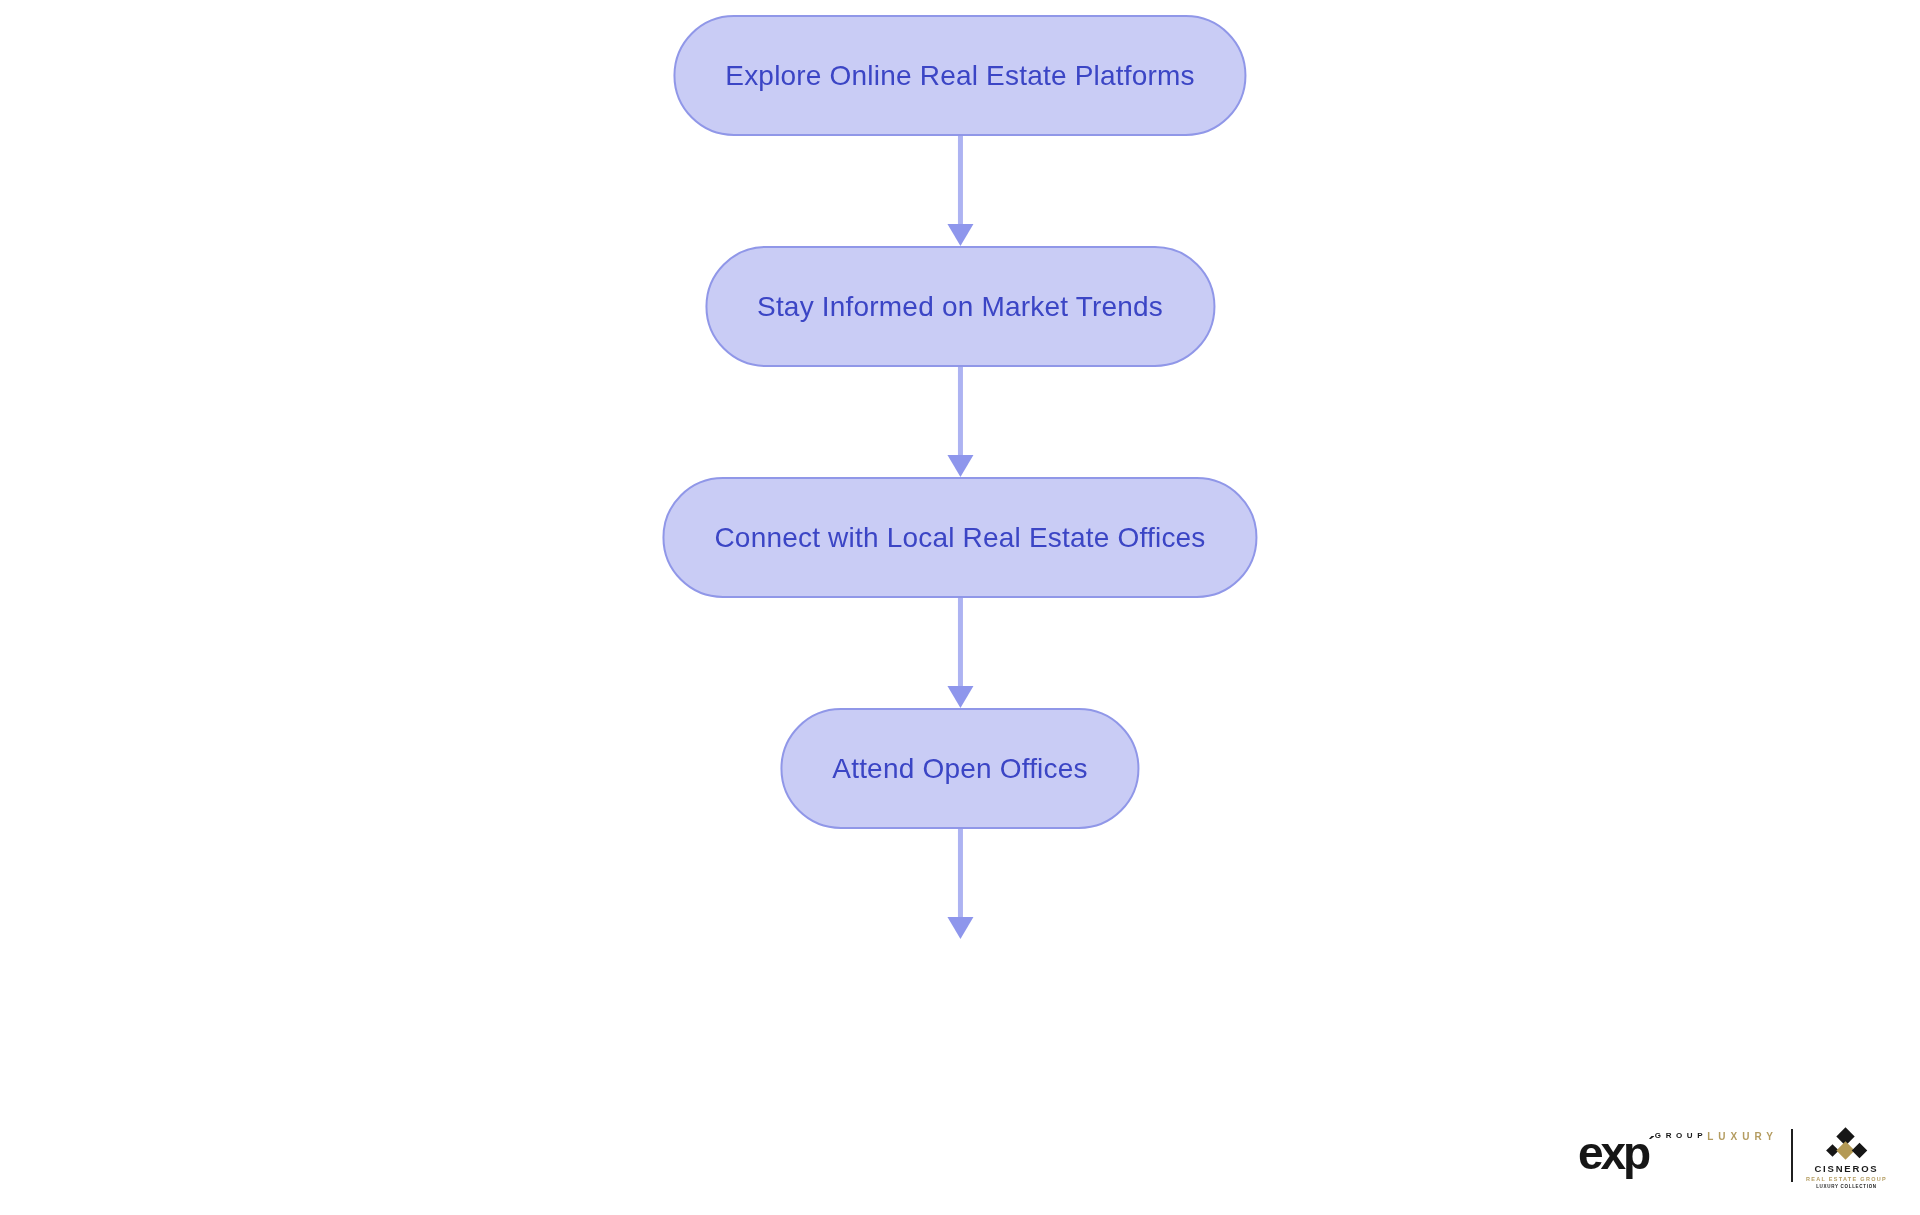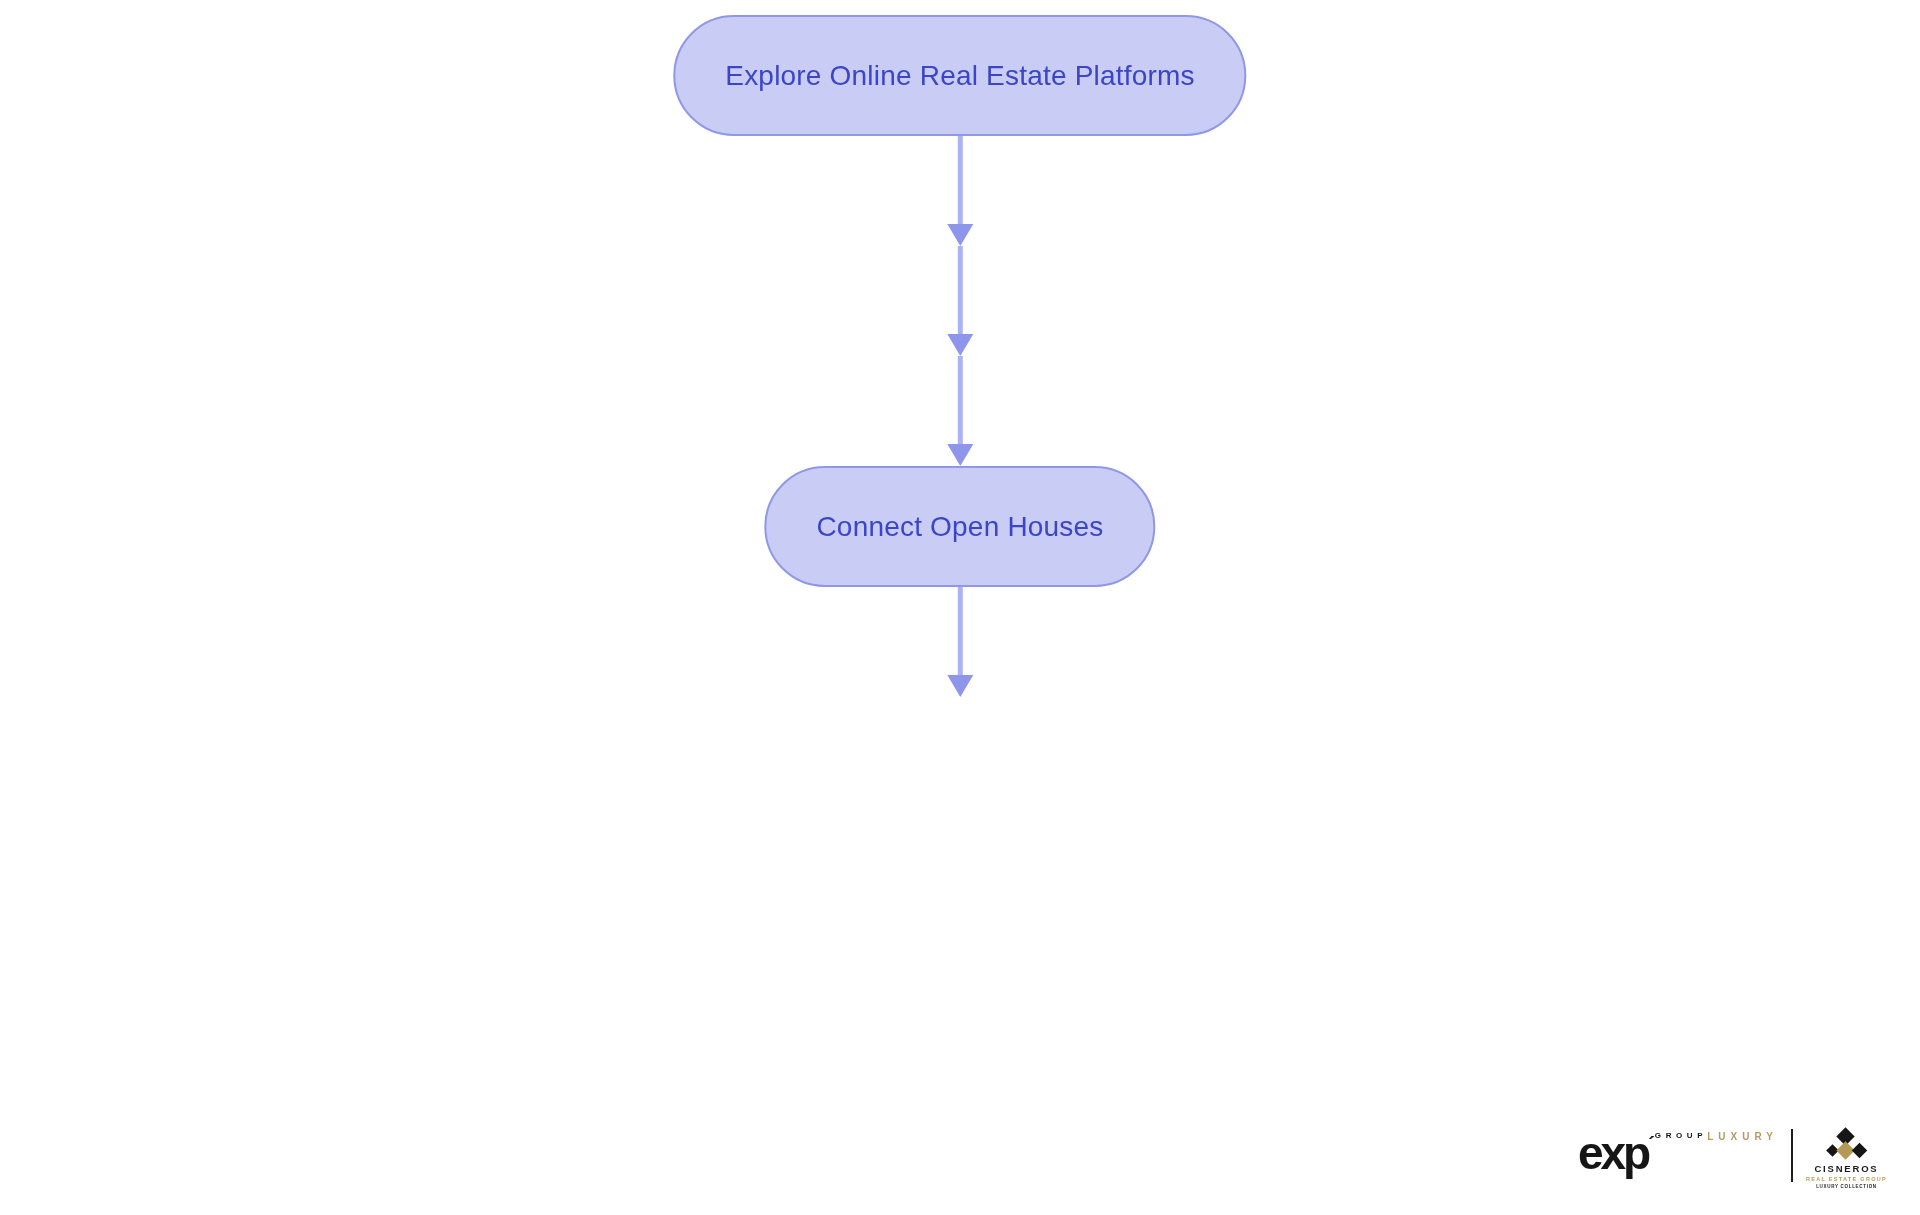--- a/index.html
+++ b/index.html
@@ -156,32 +156,38 @@
   <div class="flow">
 
       <div class="node">
         <span class="node-label">Explore Online Real Estate Platforms</span>
       </div>
       <div class="arrow">
         <div class="arrow-line"></div>
         <div class="arrow-head"></div>
       </div>
 
-      <div class="arrow">
-        <div class="arrow-line"></div>
-        <div class="arrow-head"></div>
-      </div>
-
-      <div class="arrow">
-        <div class="arrow-line"></div>
-        <div class="arrow-head"></div>
-      </div>
-
-      <div class="node">
-        <span class="node-label">Connect Open Houses</span>
+      <div class="node">
+        <span class="node-label">Stay Informed on Market Trends</span>
+      </div>
+      <div class="arrow">
+        <div class="arrow-line"></div>
+        <div class="arrow-head"></div>
+      </div>
+
+      <div class="node">
+        <span class="node-label">Connect with Local Real Estate Offices</span>
+      </div>
+      <div class="arrow">
+        <div class="arrow-line"></div>
+        <div class="arrow-head"></div>
+      </div>
+
+      <div class="node">
+        <span class="node-label">Attend Open Offices</span>
       </div>
       <div class="arrow">
         <div class="arrow-line"></div>
         <div class="arrow-head"></div>
       </div>
 
 
     </div>
 
   <div class="footer">

